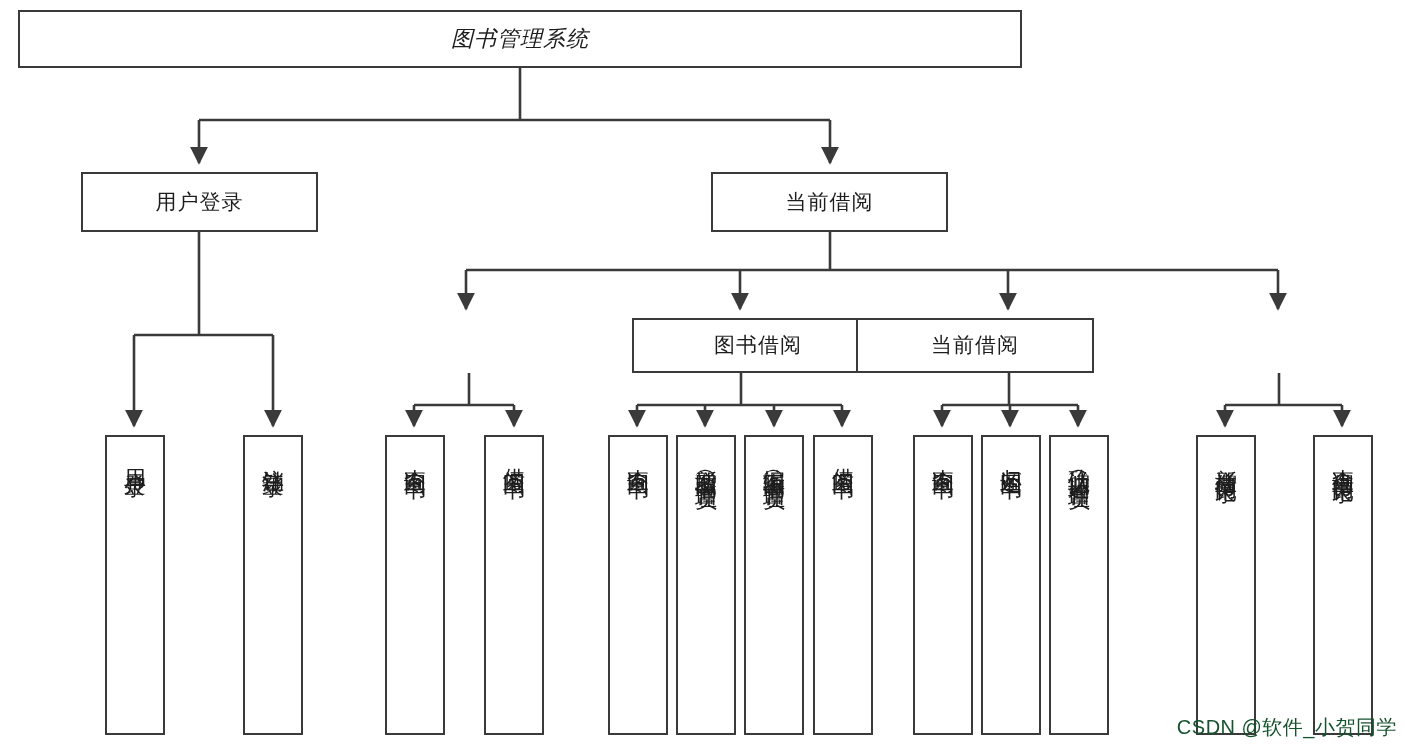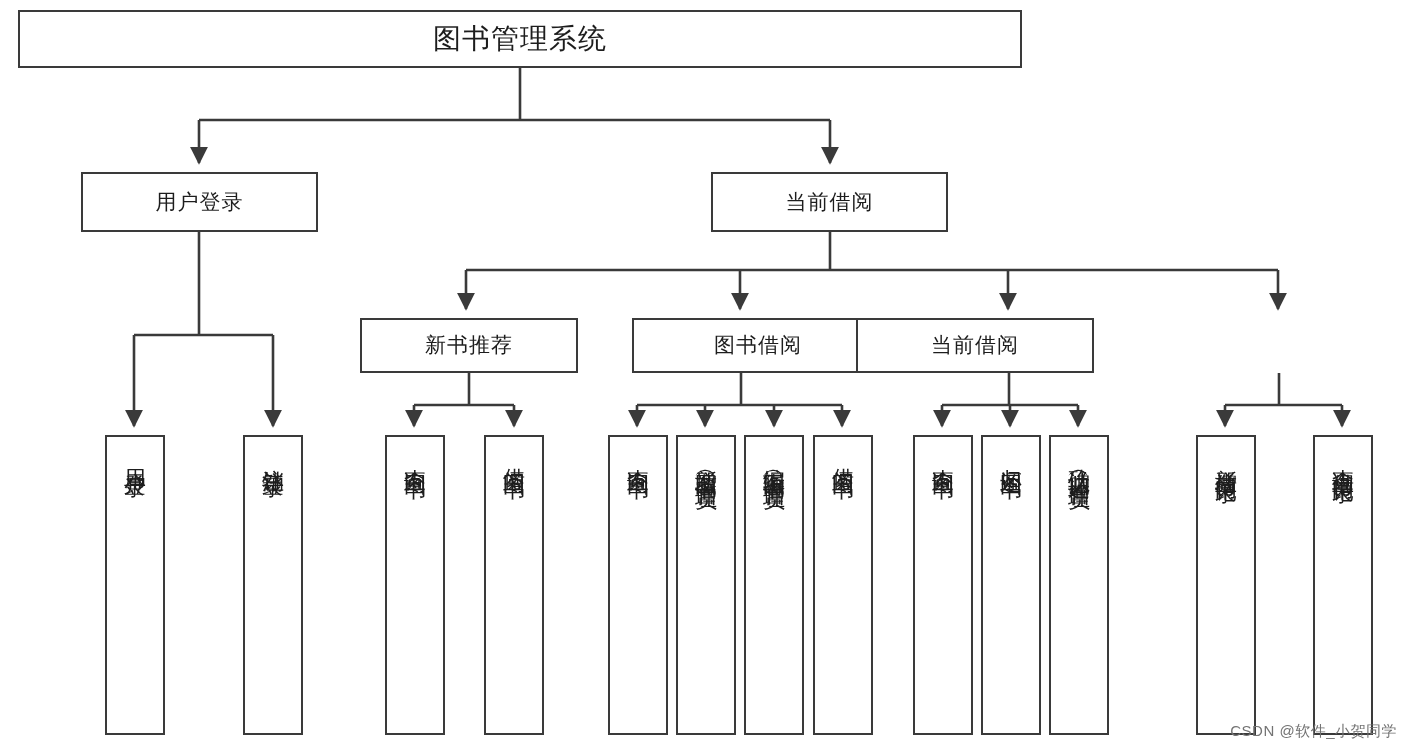--- a/index.html
+++ b/index.html
@@ -37,41 +37,42 @@
     z-index: 2;
   }
   .node .label {
     color: #1d1d1d;
     font-size: 21px;
     line-height: 1.18;
     letter-spacing: 1px;
     white-space: nowrap;
   }
   .node.root .label {
-    font-size: 28px;
+    font-size: 22px;
+    font-style: italic;
   }
   .node.vertical {
     align-items: flex-start;
     justify-content: center;
     padding-top: 14px;
   }
   .node.vertical .label {
     writing-mode: vertical-rl;
     text-orientation: upright;
     font-size: 22px;
     letter-spacing: 3px;
     line-height: 1.0;
     white-space: nowrap;
   }
   .watermark {
     position: absolute;
     right: 8px;
     bottom: 6px;
-    color: #737373;
-    font-size: 15px;
+    color: #14532d;
+    font-size: 20px;
     letter-spacing: 0.5px;
     z-index: 5;
     white-space: nowrap;
   }
 </style>
 </head>
 <body>
 
 <div id="canvas">
 
@@ -129,23 +130,20 @@
     <span class="label">图书管理系统</span>
   </div>
 
   <div class="node" style="left:81px; top:172px; width:237px; height:60px;">
     <span class="label">用户登录</span>
   </div>
   <div class="node" style="left:711px; top:172px; width:237px; height:60px;">
     <span class="label">当前借阅</span>
   </div>
 
-  <div class="node" style="left:360px; top:318px; width:218px; height:55px;">
-    <span class="label">新书推荐</span>
-  </div>
   <div class="node" style="left:632px; top:318px; width:252px; height:55px;">
     <span class="label">图书借阅</span>
   </div>
   <div class="node" style="left:856px; top:318px; width:238px; height:55px;">
     <span class="label">当前借阅</span>
   </div>
 
   <div class="node vertical" style="left:105px; top:435px; width:60px; height:300px;">
     <span class="label">用户登录</span>
   </div>

